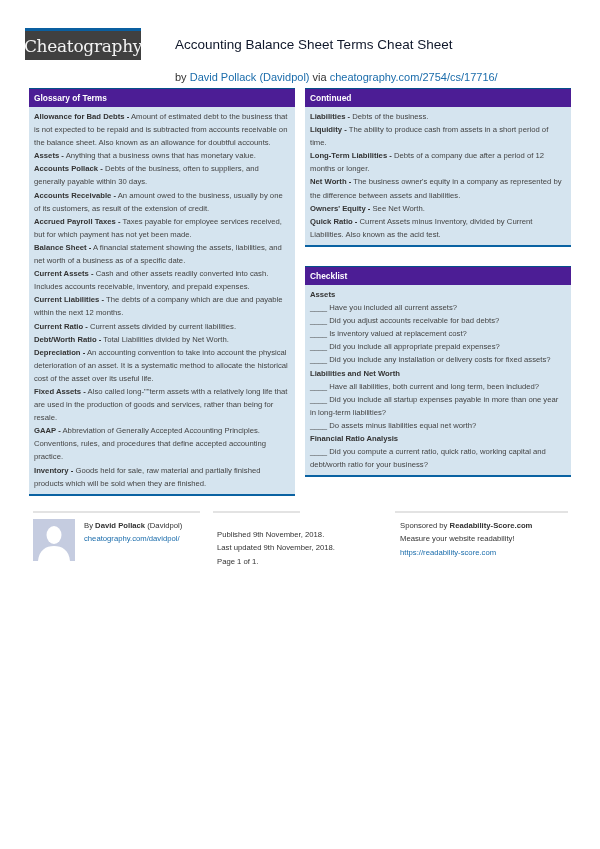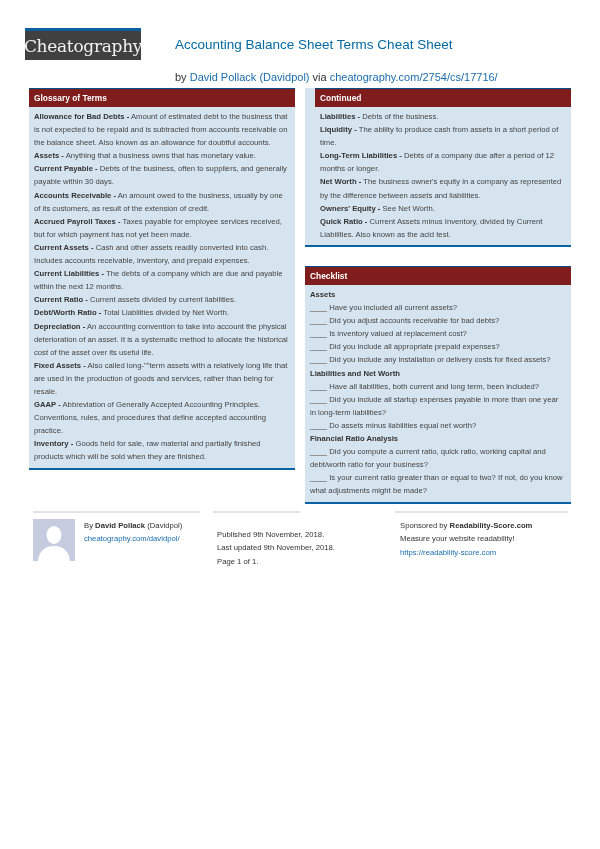--- a/index.html
+++ b/index.html
@@ -7,27 +7,27 @@
     body { position: relative; font-family: "Liberation Sans", sans-serif; color: #333; overflow: hidden; }
 
     .logo {
       position: absolute; left: 25px; top: 28px; width: 116px; height: 32px;
       background: #404040; border-top: 3px solid #0a5fa0;
       display: flex; align-items: center; justify-content: center;
     }
     .logo span { font-family: "DejaVu Serif", "Liberation Serif", serif; color: #f2f2f2; font-size: 17px; letter-spacing: -0.3px; }
 
     .title-block { position: absolute; left: 175px; top: 37px; }
-    .title { color: #0369a1; font-size: 13.5px; line-height: 16px; }
+    .title { color: #0f172a; font-size: 13.5px; line-height: 16px; }
     .byline { color: #333; font-size: 11px; line-height: 15px; margin-top: 17px; }
     .byline a { color: #1a6cab; text-decoration: none; }
 
     .box { position: absolute; width: 266px; background: #d5e4ef; border-bottom: 2px solid #0a62a2; }
     .box-head {
-      background: #7f1d1d; color: #fff; font-weight: bold; font-size: 8.4px;
+      background: #4c1d95; color: #fff; font-weight: bold; font-size: 8.4px;
       height: 19px; line-height: 19px; padding-left: 5px; border-top: 1px solid #05508a;
     }
     .box-body { padding: 3px 5px 4px 5px; font-size: 7.7px; line-height: 13.1px; color: #444; }
     .box-body b { color: #333; }
     .box-body .entry { }
     .box-body .sub { font-weight: bold; color: #333; }
 
     .footer-line { position: absolute; top: 511px; height: 2px; background: #e3e3e3; }
     .avatar { position: absolute; left: 33px; top: 519px; width: 42px; height: 42px; background: #c5cce0; overflow: hidden; }
     .ft { position: absolute; font-size: 7.7px; line-height: 13.3px; color: #333; }
@@ -45,35 +45,36 @@
   <div class="byline">
     <span>by </span><a>David Pollack (Davidpol)</a><span> via </span><a>cheatography.com/2754/cs/17716/</a>
   </div>
 </div>
 
 <div class="box" style="left:29px; top:88px;">
   <div class="box-head">Glossary of Terms</div>
   <div class="box-body" id="glossary-body">
       <div class="entry"><b>Allowance for Bad Debts -</b><span> Amount of estimated debt to the business that is not expected to be repaid and is subtracted from accounts receivable on the balance sheet. Also known as an allowance for doubtful accounts.</span></div>
       <div class="entry"><b>Assets -</b><span> Anything that a business owns that has monetary value.</span></div>
-      <div class="entry"><b>Current Payable -</b><span> Debts of the business, often to suppliers, and generally payable within 30 days.</span></div>
+      <div class="entry"><b>Accounts Pollack -</b><span> Debts of the business, often to suppliers, and generally payable within 30 days.</span></div>
       <div class="entry"><b>Accounts Receivable -</b><span> An amount owed to the business, usually by one of its customers, as result of the extension of credit.</span></div>
       <div class="entry"><b>Accrued Payroll Taxes -</b><span> Taxes payable for employee services received, but for which payment has not yet been made.</span></div>
+      <div class="entry"><b>Balance Sheet -</b><span>  A financial statement showing the assets, liabilities, and net worth of a business as of a specific date.</span></div>
       <div class="entry"><b>Current Assets -</b><span> Cash and other assets readily converted into cash. Includes accounts receivable, inventory, and prepaid expenses.</span></div>
       <div class="entry"><b>Current Liabilities -</b><span> The debts of a company which are due and payable within the next 12 months.</span></div>
       <div class="entry"><b>Current Ratio -</b><span> Current assets divided by current liabilities.</span></div>
       <div class="entry"><b>Debt/Worth Ratio -</b><span> Total Liabilities divided by Net Worth.</span></div>
       <div class="entry"><b>Depreciation -</b><span> An accounting convention to take into account the physical deterioration of an asset. It is a systematic method to allocate the historical cost of the asset over its useful life.</span></div>
       <div class="entry"><b>Fixed Assets -</b><span> Also called long-""term assets with a relatively long life that are used in the production of goods and services, rather than being for resale.</span></div>
       <div class="entry"><b>GAAP -</b><span> Abbreviation of Generally Accepted Accounting Principles. Conventions, rules, and procedures that define accepted accounting practice.</span></div>
       <div class="entry"><b>Inventory -</b><span> Goods held for sale, raw material and partially finished products which will be sold when they are finished.</span></div>
     </div>
 </div>
 
-<div class="box" style="left:305px; top:88px;padding-left:10px;">
+<div class="box" style="left:305px; top:88px;">
   <div class="box-head">Continued</div>
   <div class="box-body" id="continued-body">
       <div class="entry"><b>Liabilities -</b><span> Debts of the business.</span></div>
       <div class="entry"><b>Liquidity -</b><span> The ability to produce cash from assets in a short period of time.</span></div>
       <div class="entry"><b>Long-Term Liabilities -</b><span>  Debts of a company due after a period of 12 months or longer.</span></div>
       <div class="entry"><b>Net Worth -</b><span> The business owner's equity in a company as represented by the difference between assets and liabilities.</span></div>
       <div class="entry"><b>Owners' Equity -</b><span> See Net Worth.</span></div>
       <div class="entry"><b>Quick Ratio -</b><span> Current Assets minus Inventory, divided by Current Liabilities. Also known as the acid test.</span></div>
     </div>
 </div>
@@ -86,21 +87,20 @@
       <div>____ Did you adjust accounts receivable for bad debts?</div>
       <div>____ Is inventory valued at replacement cost?</div>
       <div>____ Did you include all appropriate prepaid expenses?</div>
       <div>____ Did you include any installation or delivery costs for fixed assets?</div>
       <div class="sub">Liabilities and Net Worth</div>
       <div>____ Have all liabilities, both current and long term, been included?</div>
       <div>____ Did you include all startup expenses payable in more than one year in long-term liabilities?</div>
       <div>____ Do assets minus liabilities equal net worth?</div>
       <div class="sub">Financial Ratio Analysis</div>
       <div>____ Did you compute a current ratio, quick ratio, working capital and debt/worth ratio for your business?</div>
-      <div>____ Is your current ratio greater than or equal to two? If not, do you know what adjustments might be made?</div>
     </div>
 </div>
 
 <div class="footer-line" style="left:33px; width:167px;"></div>
 <div class="footer-line" style="left:213px; width:87px;"></div>
 <div class="footer-line" style="left:395px; width:173px;"></div>
 
 <div class="avatar">
   <svg width="42" height="42" viewBox="0 0 42 42">
     <rect width="42" height="42" fill="#c5cce0"></rect>

